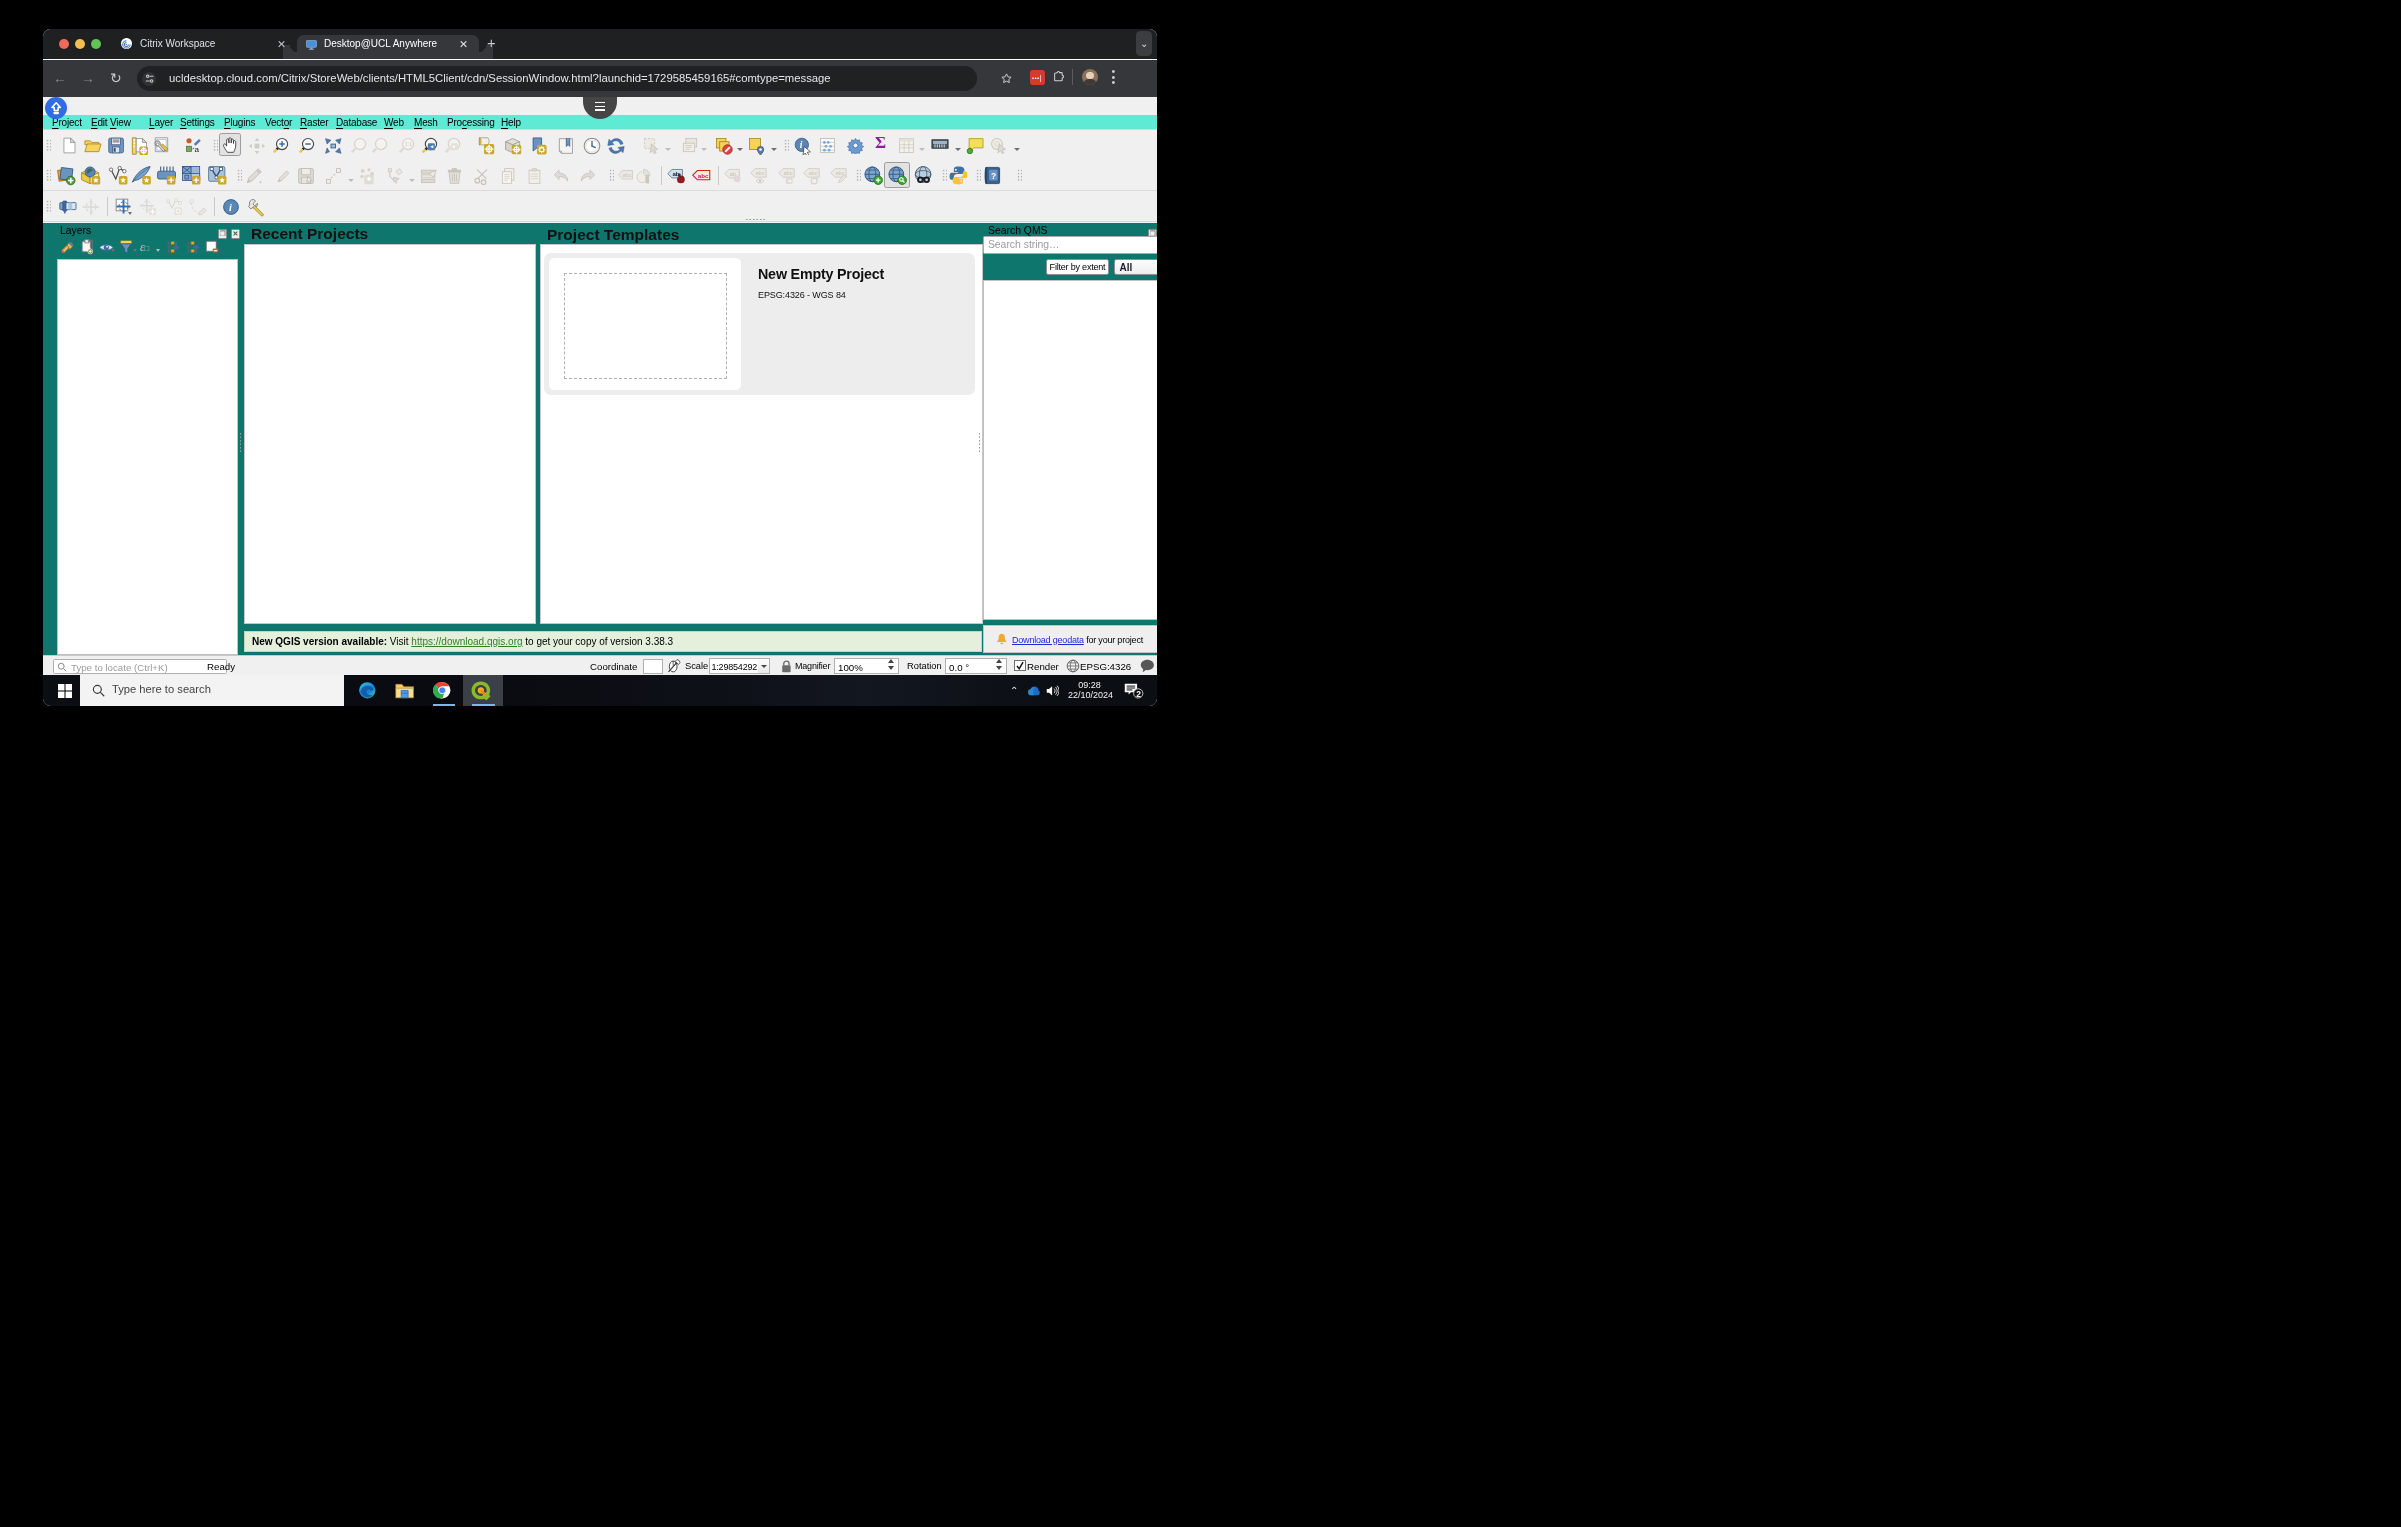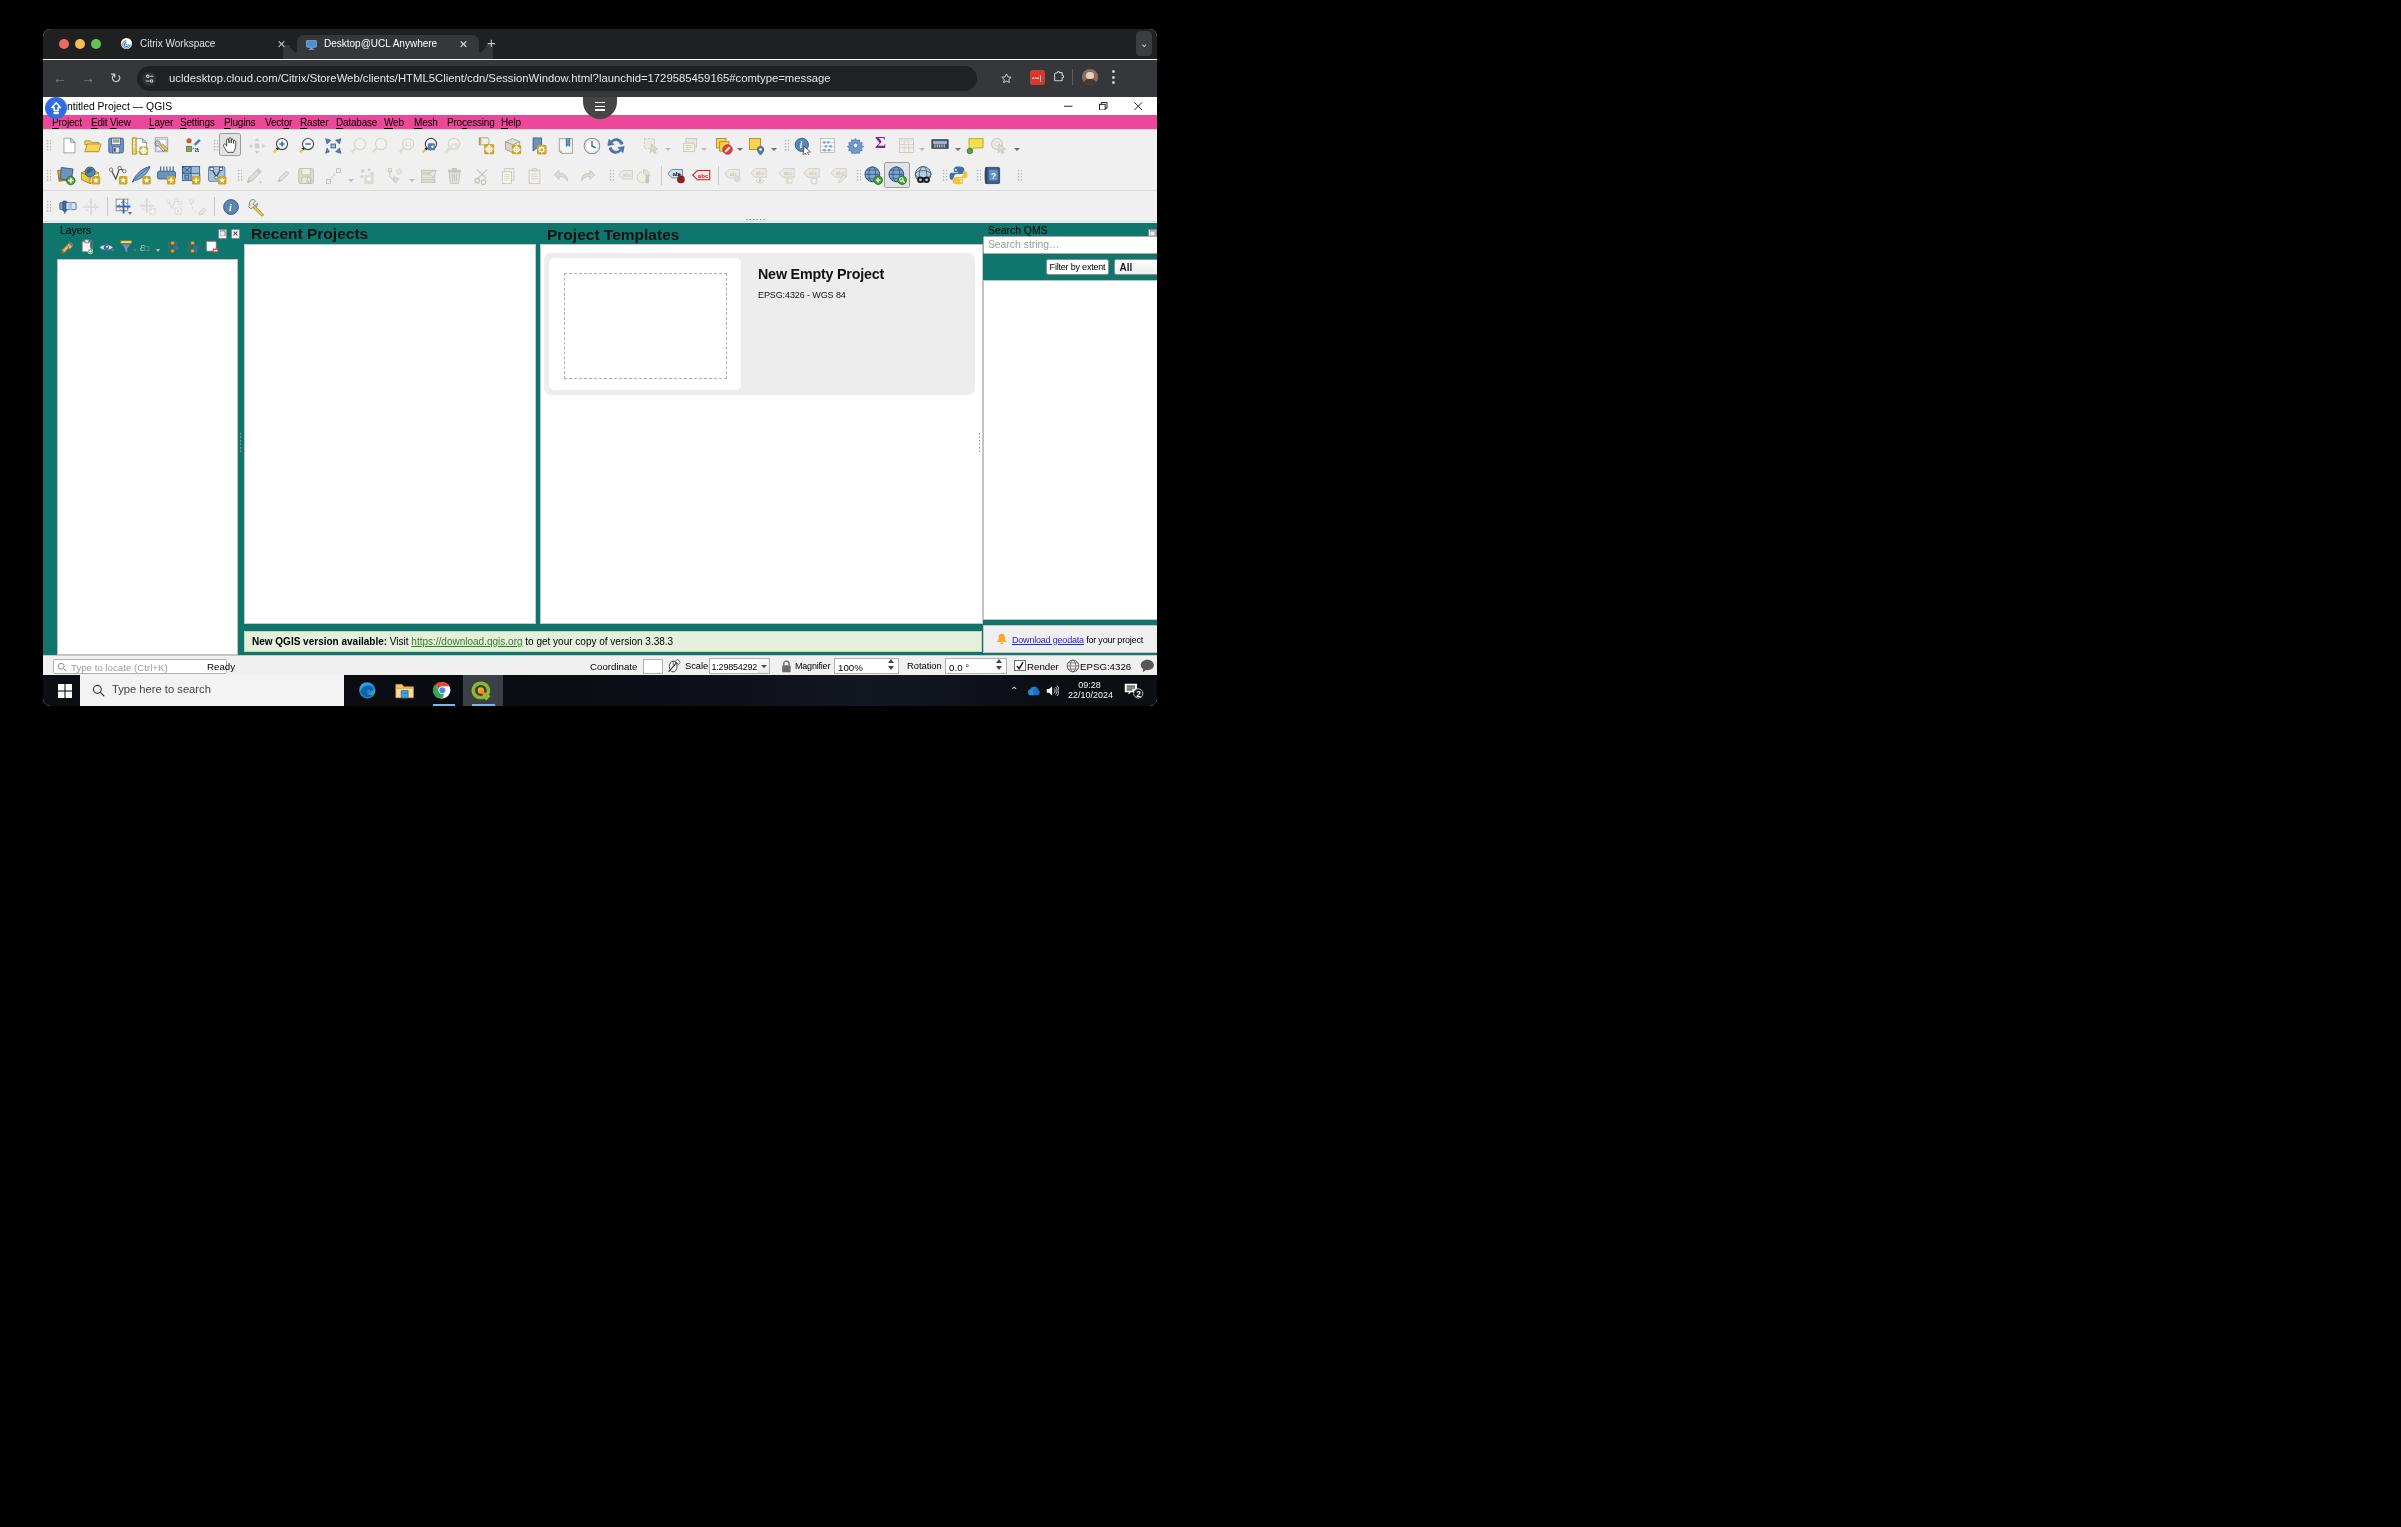--- a/index.html
+++ b/index.html
@@ -20,21 +20,21 @@
 .tabtxt { color:#dfe1e4; font-size:10px; position:absolute; white-space:nowrap; }
 .closex { position:absolute; color:#c3c6c9; font-size:10.8px; }
 #chevbtn { position:absolute; left:1136px; top:1.5px; width:16.2px; height:25.5px; background:#3b3d41; border-radius:4.6px; color:#d6d8da; text-align:center; line-height:25.5px; font-size:10px;}
 
 .navic { position:absolute; top:7.7px; color:#87898c; font-size:14px; }
 #omni { position:absolute; left:137px; top:6.2px; width:840px; height:25px; border-radius:12.4px; background:#1f2123; }
 #omni .urltxt { position:absolute; left:32px; top:5.8px; color:#e4e6e9; font-size:11.3px; letter-spacing:0px; white-space:nowrap; }
 
 #content { position:absolute; left:0; top:97px; width:1201px; height:579px; background:#f0f0f0; }
 #qtitle { position:absolute; left:0; top:0; width:1201px; height:18px; background:#fff; }
-#menubar { position:absolute; left:0; top:18px; width:1201px; height:14.7px; background:#ec4899; border-bottom:0.8px solid #d7d7d7;}
+#menubar { position:absolute; left:0; top:18px; width:1201px; height:14.7px; background:#5eead4; border-bottom:0.8px solid #d7d7d7;}
 .menu { position:absolute; top:1.5px; font-size:10px; letter-spacing:-0.2px; color:#000; }
 .menu u { text-decoration-thickness:0.8px; text-underline-offset:1.5px;}
 .tbrow { position:absolute; left:0; width:1201px; background:#f0f0f0; }
 #tb1 { top:32.5px; height:31px; border-bottom:0.8px solid #dadada; }
 #tb2 { top:63px; height:31px; border-bottom:0.8px solid #dadada; }
 #tb3 { top:94px; height:31px; border-bottom:0.8px solid #dadada; }
 .ic { position:absolute; top:7px; }
 .grip { position:absolute; top:9.3px; width:4.6px; height:13px;
   background-image:radial-gradient(circle, #b5b5b2 0.8px, transparent 0.9px);
   background-size:3.1px 3.1px; }
@@ -113,36 +113,20 @@
         </svg>
     <div style="position:absolute; left:1072px; top:9.3px; width:0.8px; height:15.5px; background:#5a5d60;"></div>
     <div style="position:absolute; left:1082px; top:9.3px; width:16.2px; height:16.2px; border-radius:50%; background:#8c6f5e; overflow:hidden;">
       <div style="position:absolute; left:4.3px; top:2.3px; width:7.7px; height:7.7px; border-radius:50%; background:#e8d0b8;"></div>
       <div style="position:absolute; left:2.3px; top:9.3px; width:11.6px; height:7.7px; border-radius:50%; background:#403a36;"></div>
     </div>
     <div style="position:absolute; left:1111px; top:9.3px; color:#cdd0d3; font-size:10.8px; letter-spacing:0; line-height:5.4px; width:4.6px; text-align:center;">•<br>•<br>•</div>
   </div>
 
   <div id="content">
-    <div id="qtitle">
-      <span style="position:absolute; left:67px; top:3.9px; font-size:10.4px; color:#000;">ntitled Project — QGIS</span>
-      <svg style="position:absolute; left:1064px; top:5.4px;" width="8.5" height="8.5" viewBox="0 0 11 11">
-            <line x1="0" y1="5.5" x2="11" y2="5.5" stroke="#111" stroke-width="1.2"></line>
-          </svg>
-      <svg style="position:absolute; left:1099px; top:4.6px;" width="8.5" height="8.5" viewBox="0 0 11 11">
-            <rect x="0.6" y="3" width="7.4" height="7.4" fill="#fff" stroke="#111" stroke-width="1.2"></rect>
-            <path d="M3 3V0.6h7.4V8H8" fill="none" stroke="#111" stroke-width="1.2"></path>
-          </svg>
-      <svg style="position:absolute; left:1134px; top:4.6px;" width="8.5" height="8.5" viewBox="0 0 11 11">
-            <g stroke="#111" stroke-width="1.2">
-              <line x1="0.5" y1="0.5" x2="10.5" y2="10.5"></line>
-              <line x1="10.5" y1="0.5" x2="0.5" y2="10.5"></line>
-            </g>
-          </svg>
-    </div>
     <div id="menubar">
       <span class="menu" style="left:52px;"><u>P</u>roject</span>
       <span class="menu" style="left:91px;"><u>E</u>dit</span>
       <span class="menu" style="left:110px;"><u>V</u>iew</span>
       <span class="menu" style="left:149px;"><u>L</u>ayer</span>
       <span class="menu" style="left:180px;"><u>S</u>ettings</span>
       <span class="menu" style="left:224px;"><u>P</u>lugins</span>
       <span class="menu" style="left:265px;">Vect<u>o</u>r</span>
       <span class="menu" style="left:300px;"><u>R</u>aster</span>
       <span class="menu" style="left:336px;"><u>D</u>atabase</span>

